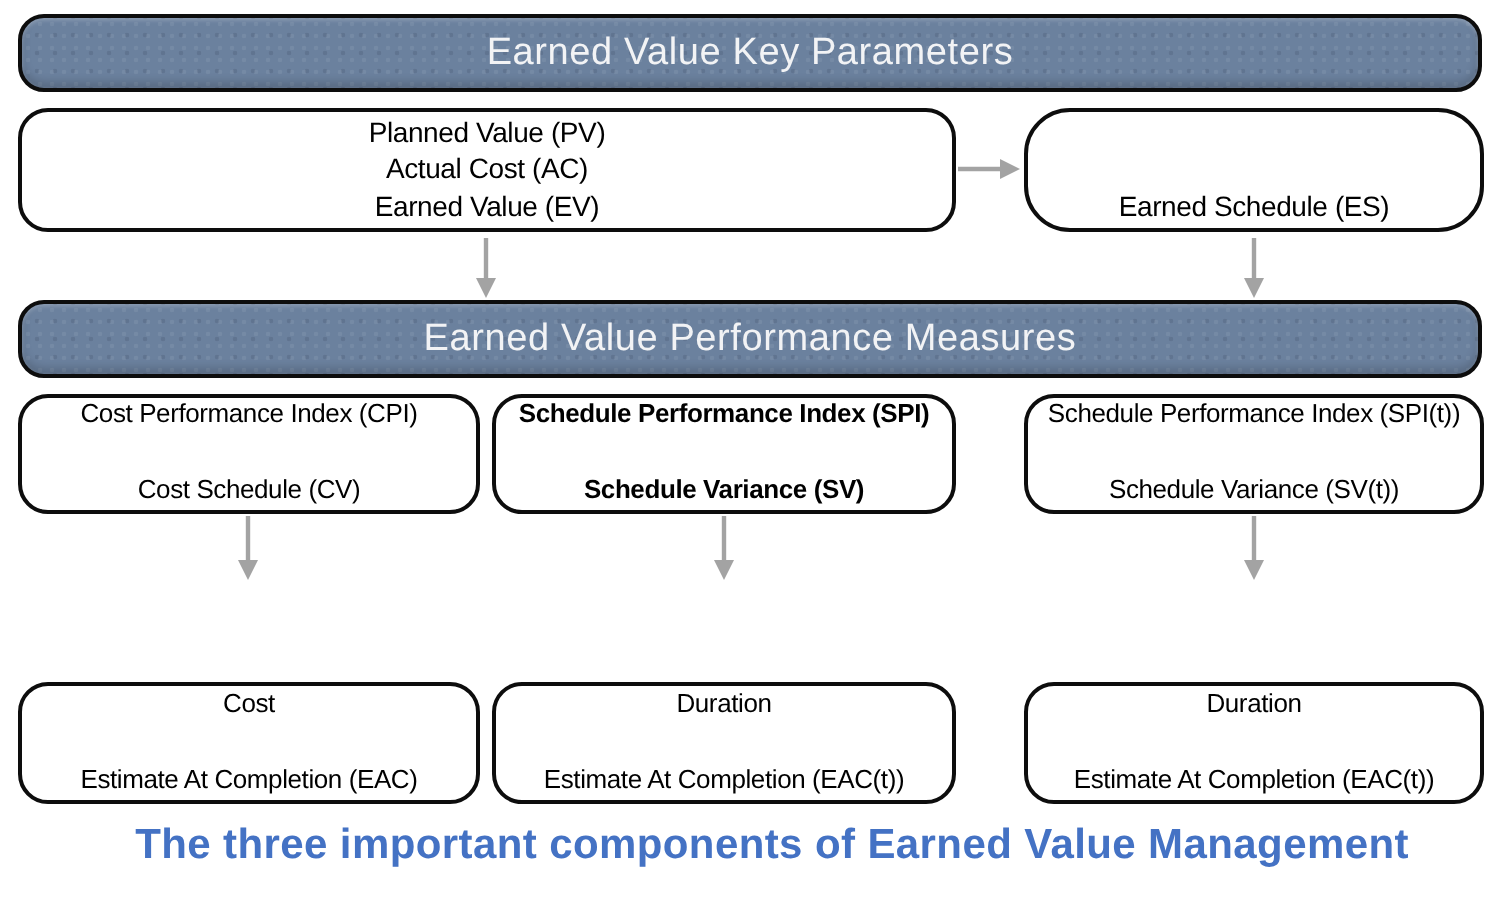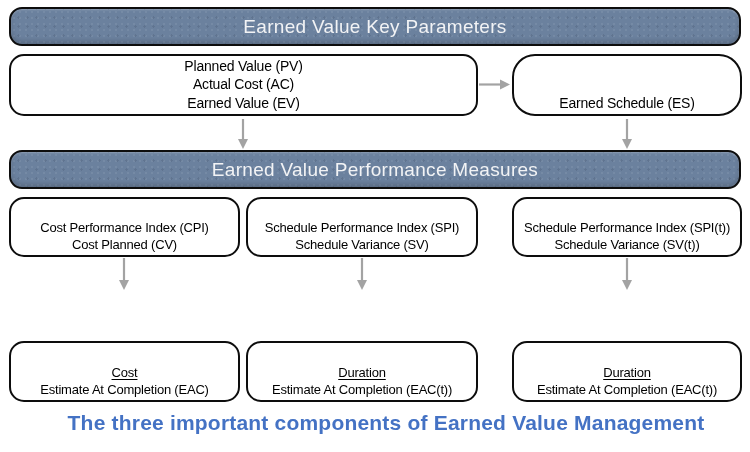--- a/index.html
+++ b/index.html
@@ -46,22 +46,22 @@
     flex-direction: column;
     align-items: center;
     justify-content: flex-end;
     text-align: center;
     color: #000000;
     font-size: 14px;
     line-height: 1.32;
     letter-spacing: -0.2px;
     padding: 2px;
   }
-  .box.small { font-size: 13px; }
-  .u { text-decoration: underline; text-underline-offset: 2px; }
+  .box.small { font-size: 13px; gap: 21px; }
+  .u { text-underline-offset: 2px; }
   .arr { position: absolute; }
   .caption {
     position: absolute;
     left: 0;
     top: 411px;
     width: 750px;
     text-align: center;
     color: #4472c4;
     font-weight: bold;
     font-size: 21px;
@@ -97,23 +97,23 @@
   </svg>
   <svg class="arr" style="left:620px; top:119px;" width="14" height="31">
     <line x1="7" y1="0" x2="7" y2="21" stroke="#a3a3a3" stroke-width="2.2"></line>
     <polygon points="2,20 12,20 7,30" fill="#a3a3a3"></polygon>
   </svg>
 
   <div class="bar" style="top:150px;">Earned Value Performance Measures</div>
 
   <div class="box small" style="left:9px; top:197px; width:231px; height:60px;">
     <div>Cost Performance Index (CPI)</div>
-    <div>Cost Planned (CV)</div>
+    <div>Cost Schedule (CV)</div>
   </div>
-  <div class="box small" style="left:246px; top:197px; width:232px; height:60px;">
+  <div class="box small" style="left:246px; top:197px; width:232px; height:60px;font-weight:bold;">
     <div>Schedule Performance Index (SPI)</div>
     <div>Schedule Variance (SV)</div>
   </div>
   <div class="box small" style="left:512px; top:197px; width:230px; height:60px;">
     <div>Schedule Performance Index (SPI(t))</div>
     <div>Schedule Variance (SV(t))</div>
   </div>
 
   <svg class="arr" style="left:117px; top:258px;" width="14" height="33">
     <line x1="7" y1="0" x2="7" y2="23" stroke="#a3a3a3" stroke-width="2.2"></line>

